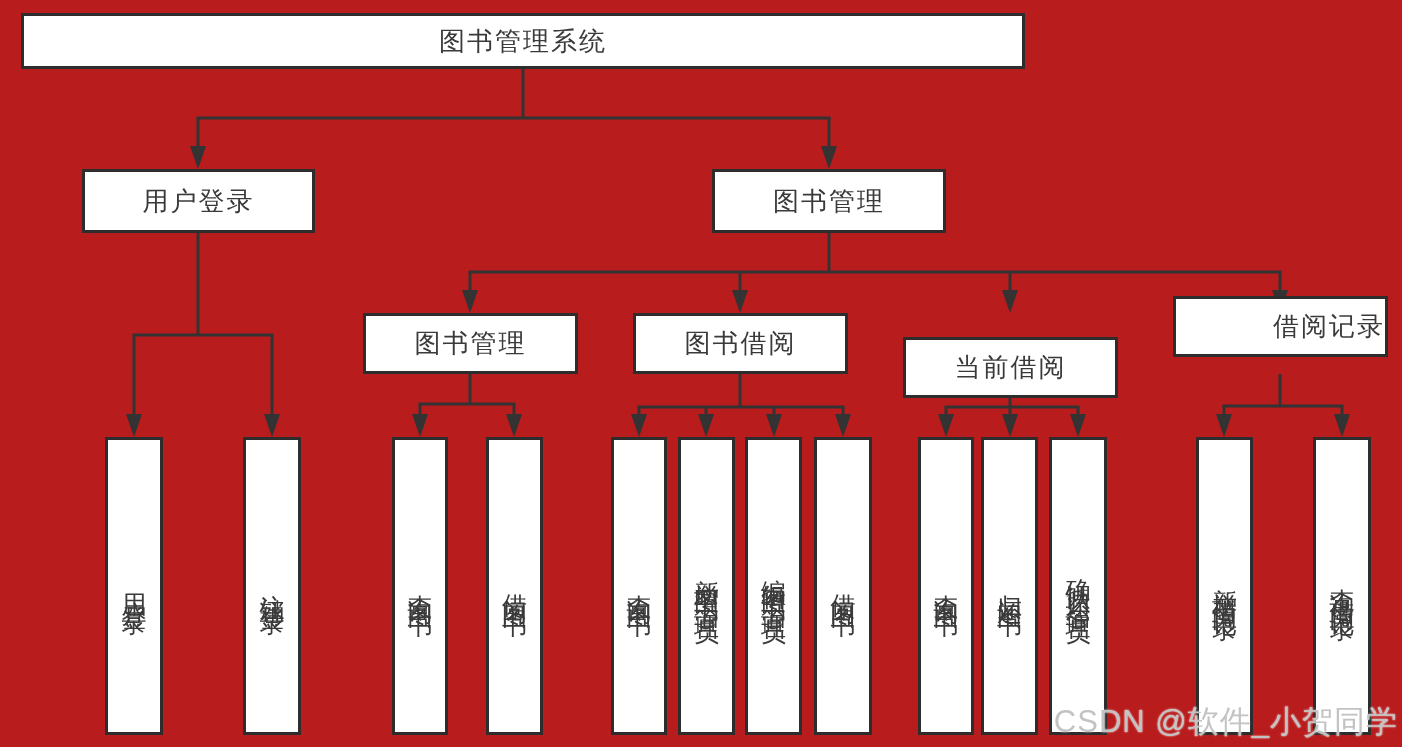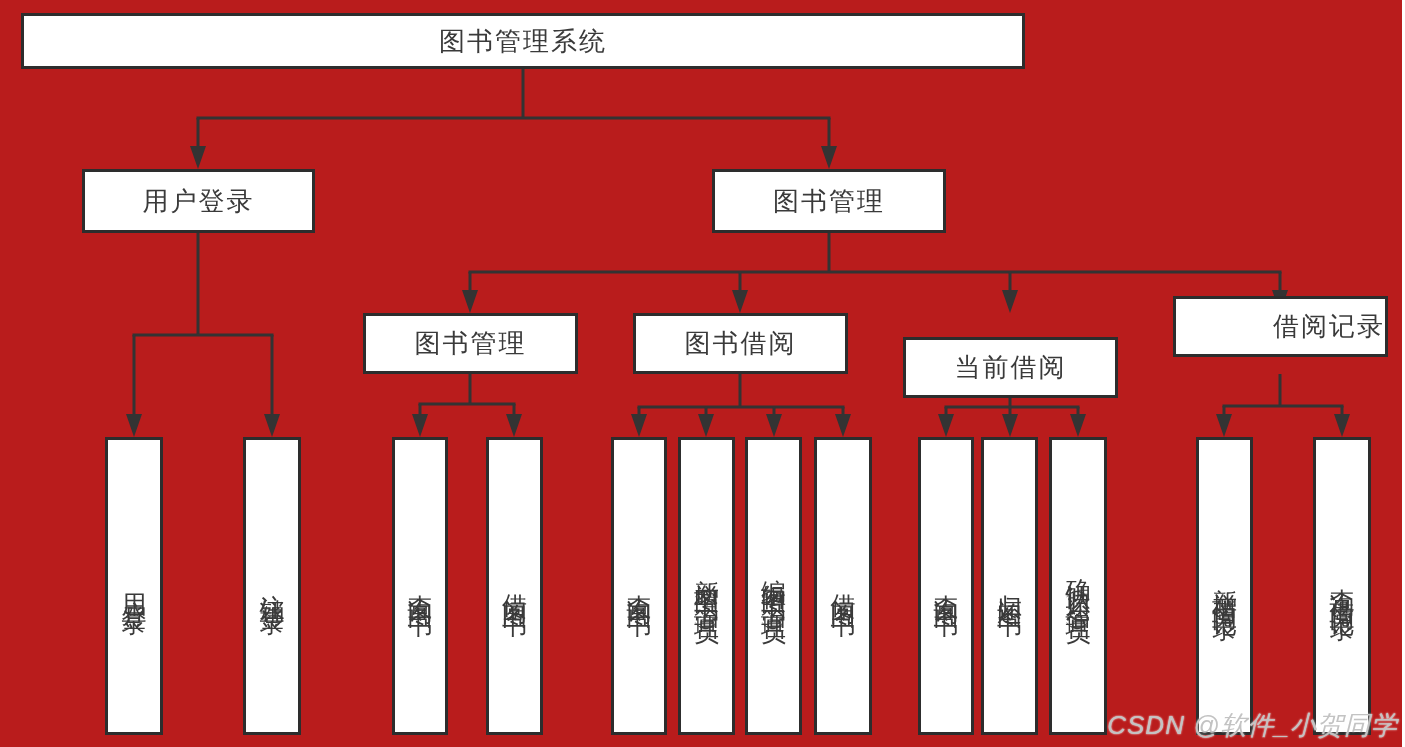--- a/index.html
+++ b/index.html
@@ -45,26 +45,25 @@
     line-height: 1;
   }
   .node.leaf span {
     display: inline-block;
   }
   .watermark {
     position: absolute;
     right: 4px;
     bottom: 4px;
     z-index: 5;
-    font-size: 26px;
+    font-size: 31px;
     color: #c3c3c3;
     letter-spacing: 1px;
     text-shadow: 0 0 2px #ffffff;
     white-space: nowrap;
-    font-style: italic;
   }
 </style>
 </head>
 <body>
 
 <div class="canvas">
 
   <svg id="connector-svg" viewBox="0 0 1405 747" xmlns="http://www.w3.org/2000/svg">
       <line x1="523" y1="69" x2="523" y2="118" stroke="#333333" stroke-width="3"></line>
       <line x1="196.5" y1="118" x2="830.5" y2="118" stroke="#333333" stroke-width="3"></line>

